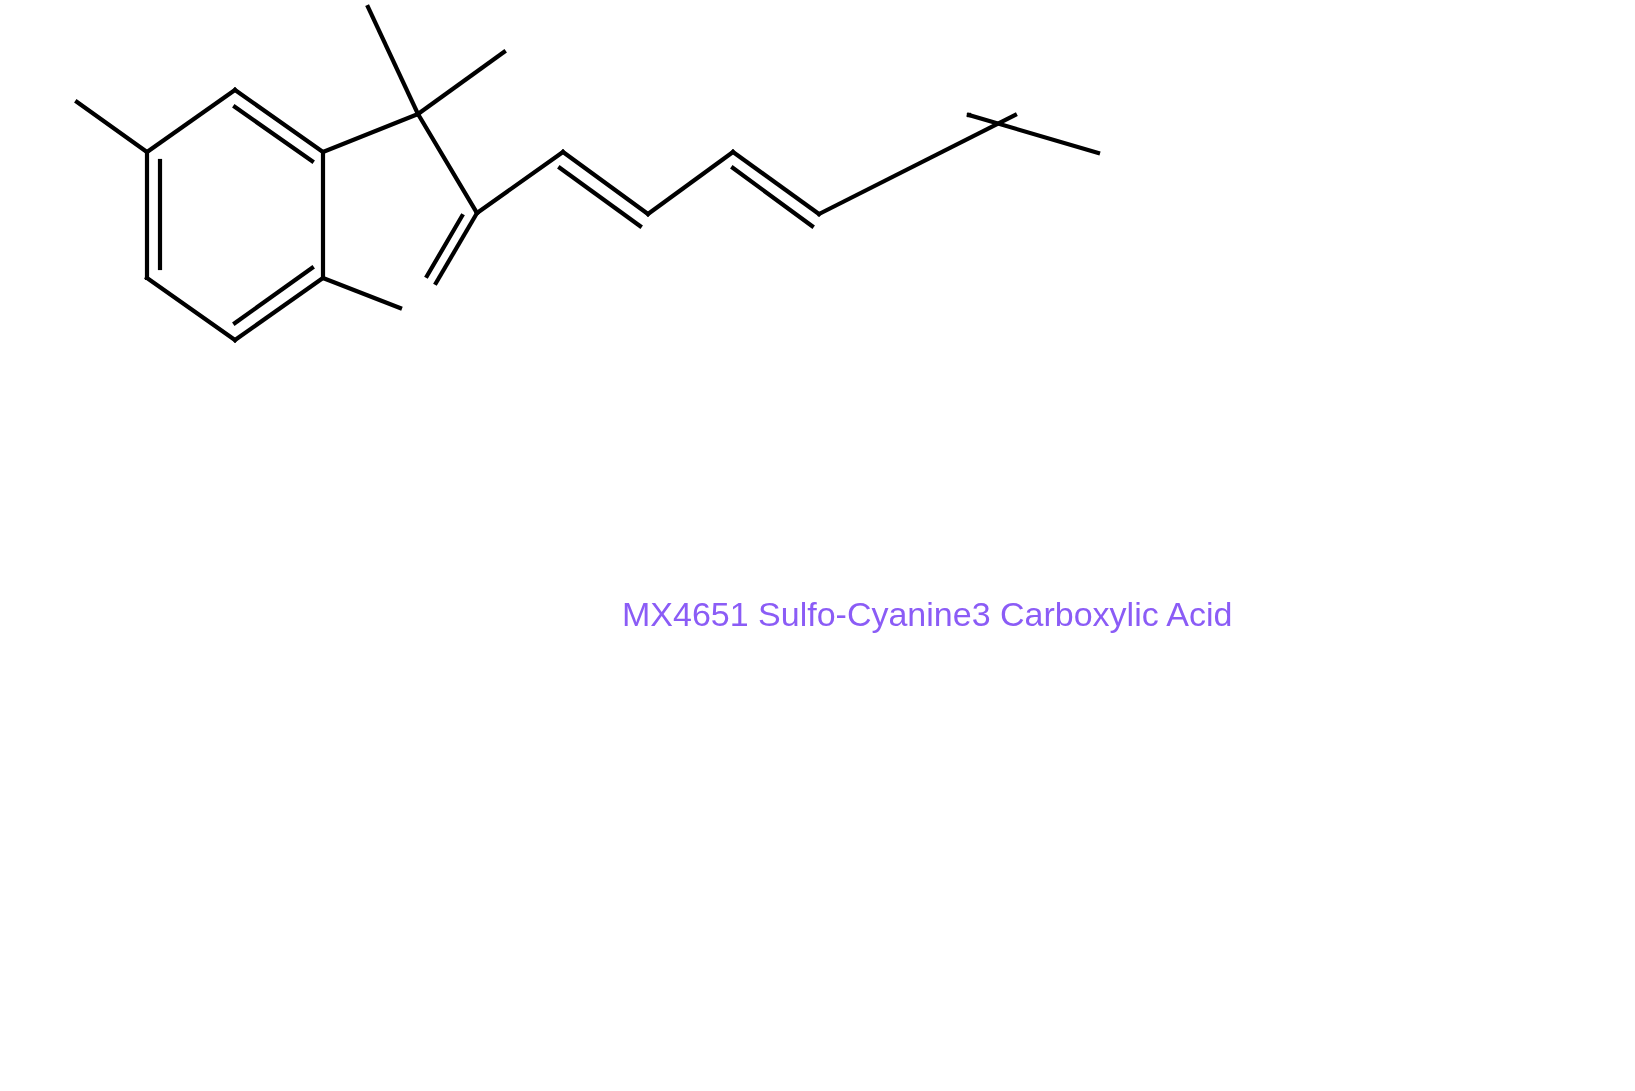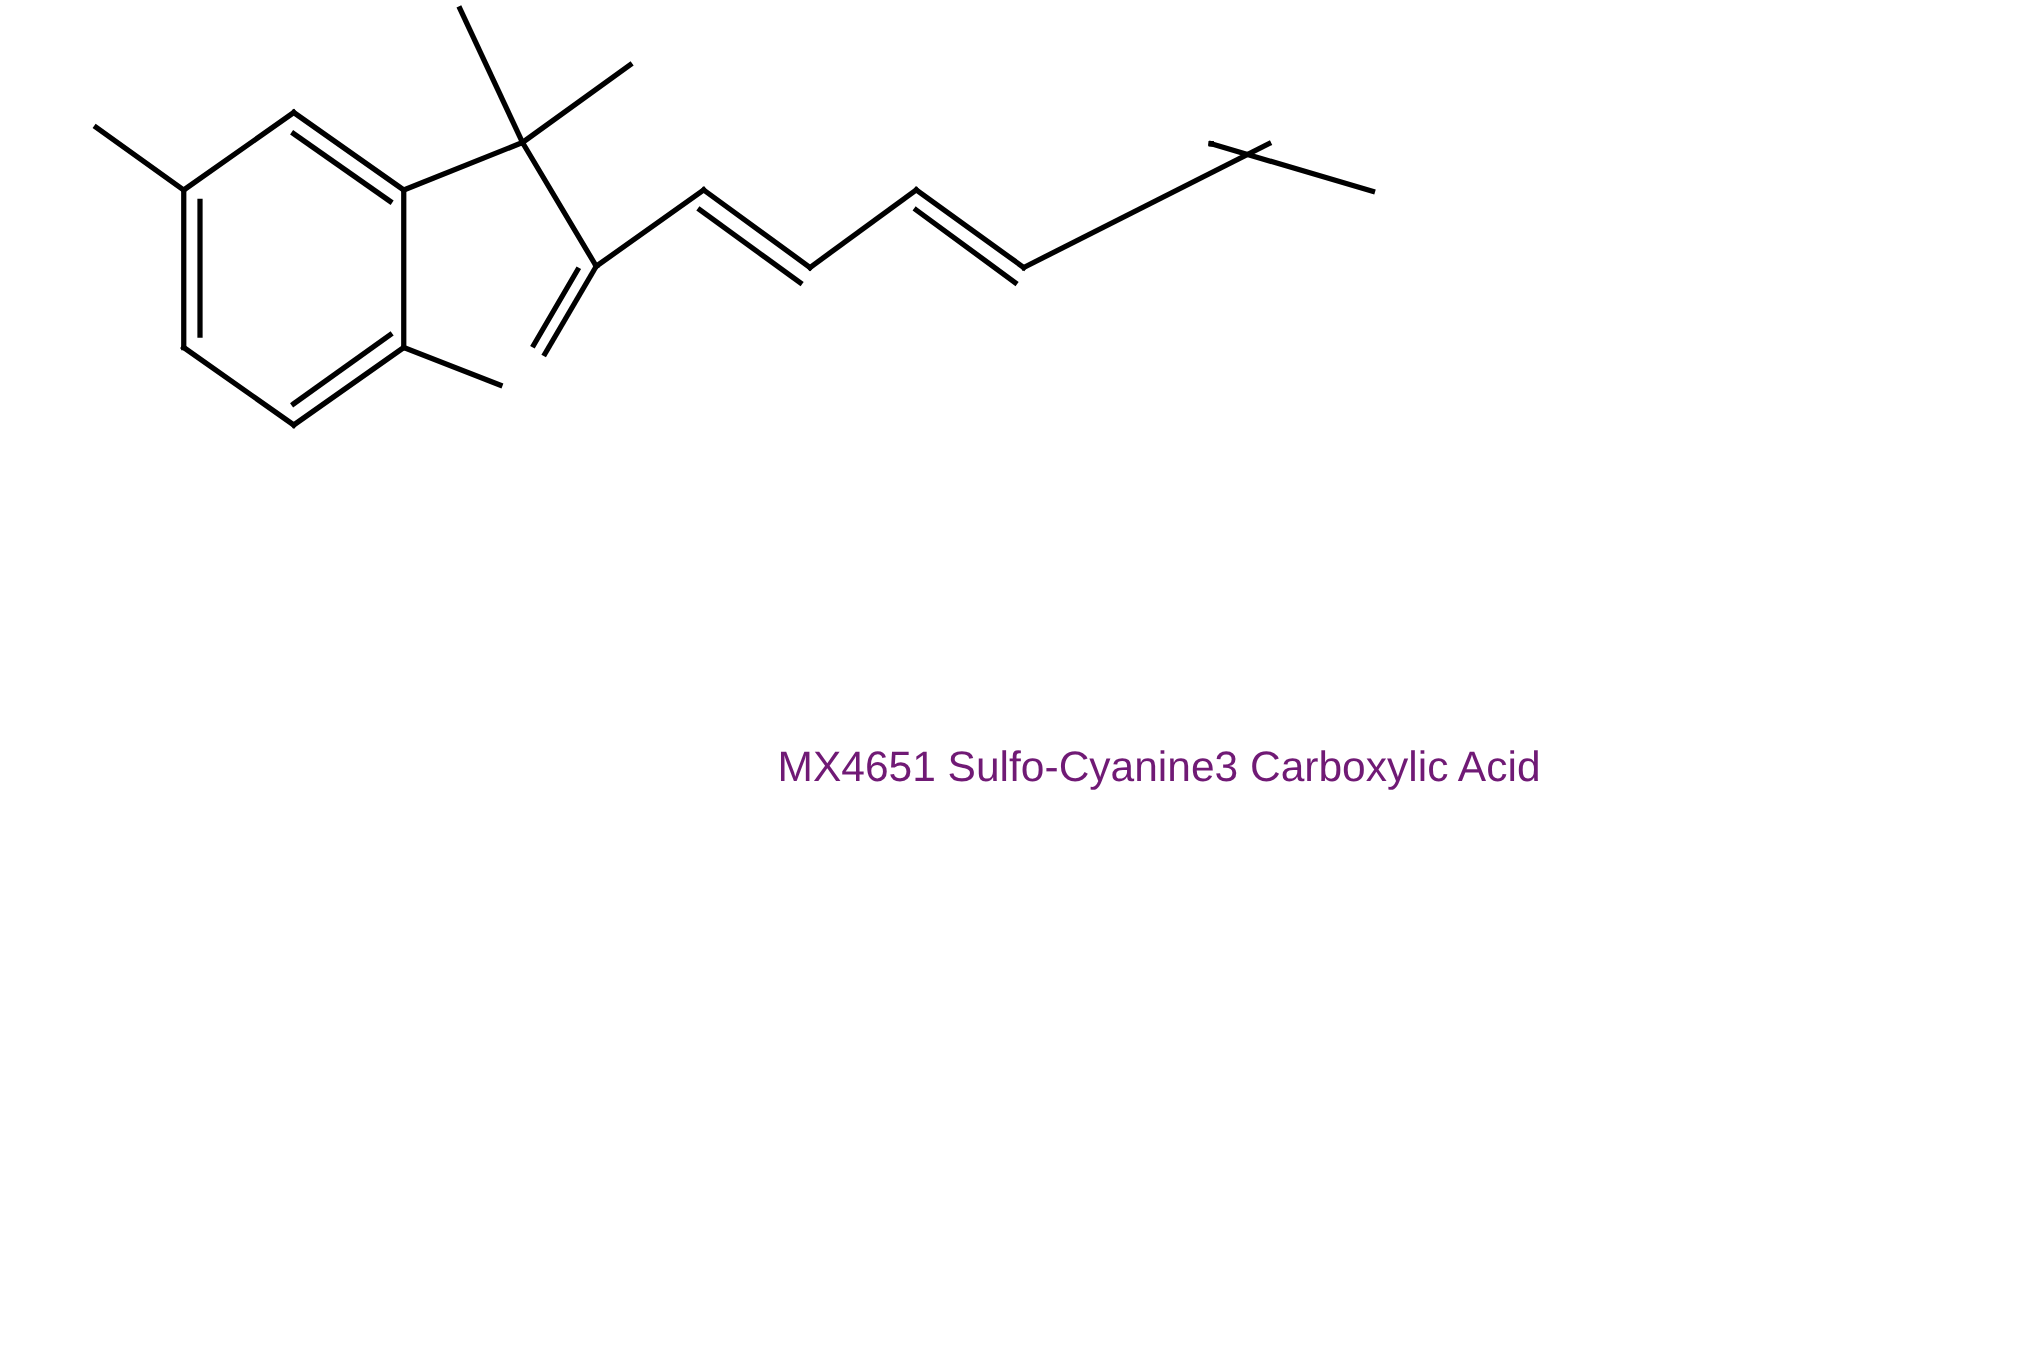--- a/index.html
+++ b/index.html
@@ -1,20 +1,20 @@
 <!DOCTYPE html>
 <html><head>
   <meta charset="utf-8">
   <style>
     html, body { margin: 0; padding: 0; background: #ffffff; }
     body { width: 1635px; height: 1091px; overflow: hidden; position: relative;
            font-family: "Liberation Sans", sans-serif; }
     #canvas { position: absolute; left: 0; top: 0; width: 1635px; height: 1091px; }
     .bond { stroke: #000; stroke-width: 4.2; stroke-linecap: square; fill: none; }
-    .title { position: absolute; left: 622px; top: 597px; font-size: 34px; color: #701a75;
+    .title { position: absolute; left: 622px; top: 597px; font-size: 34px; color: #8b5cf6;
              font-family: "Liberation Sans", sans-serif; white-space: nowrap; line-height: 1; }
   </style>
 </head>
 <body>
 
 <svg id="canvas" viewBox="0 0 1635 1091" xmlns="http://www.w3.org/2000/svg">
 
   <g>
     <line class="bond" x1="147" y1="152" x2="235" y2="90"></line>
     <line class="bond" x1="147" y1="152" x2="147" y2="278"></line>

